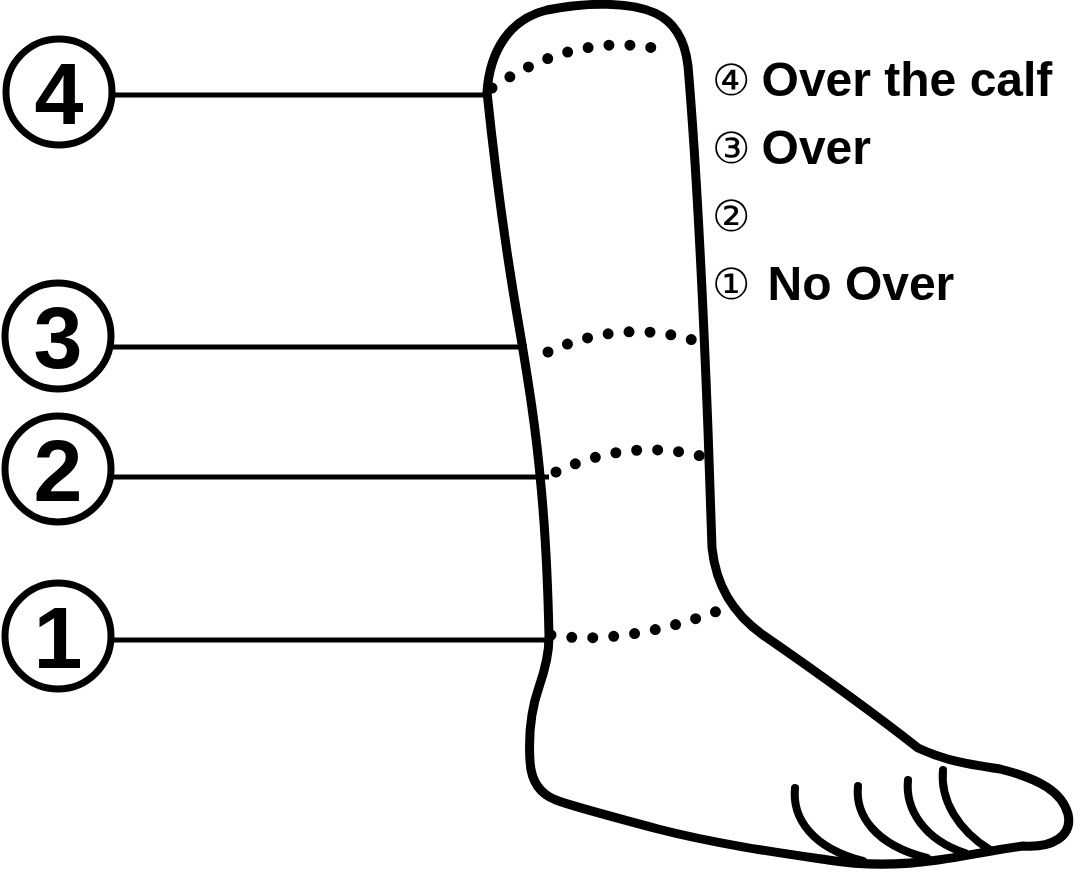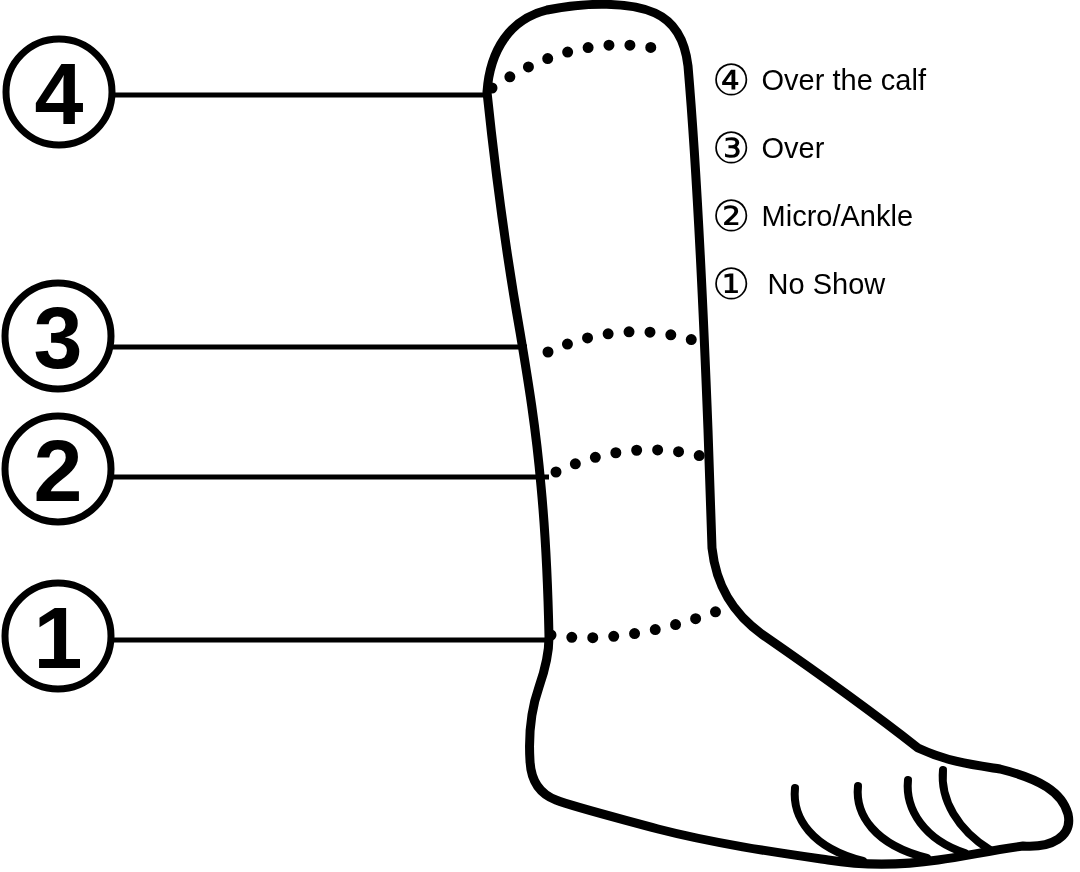--- a/index.html
+++ b/index.html
@@ -25,21 +25,21 @@
   .legend-item{
     position:absolute;left:0;height:44px;
     display:flex;align-items:center;gap:11px;
     color:#000000;white-space:nowrap;
   }
   .legend-item.li-0{top:58px;}
   .legend-item.li-1{top:126px;}
   .legend-item.li-2{top:194px;}
   .legend-item.li-3{top:262px;gap:17px;}
   .legend-num{font-family:"DejaVu Sans",sans-serif;font-size:43px;line-height:1;}
-  .legend-label{font-family:"Liberation Sans",sans-serif;font-size:29px;line-height:1;}
+  .legend-label{font-family:"Liberation Sans",sans-serif;font-size:48px;line-height:1;font-weight:bold;}
 </style>
 </head>
 <body>
 
 <div class="canvas">
 
   <svg width="1080" height="872" viewBox="0 0 1080 872">
 
     <path class="leg-stroke" d="
       M 487,92
@@ -95,21 +95,20 @@
     <div class="legend-item li-0">
       <span class="legend-num">④</span>
       <span class="legend-label">Over the calf</span>
     </div>
     <div class="legend-item li-1">
       <span class="legend-num">③</span>
       <span class="legend-label">Over</span>
     </div>
     <div class="legend-item li-2">
       <span class="legend-num">②</span>
-      <span class="legend-label">Micro/Ankle</span>
     </div>
     <div class="legend-item li-3">
       <span class="legend-num">①</span>
-      <span class="legend-label">No Show</span>
+      <span class="legend-label">No Over</span>
     </div>
   </div>
 
 </div>
 
 </body></html>

